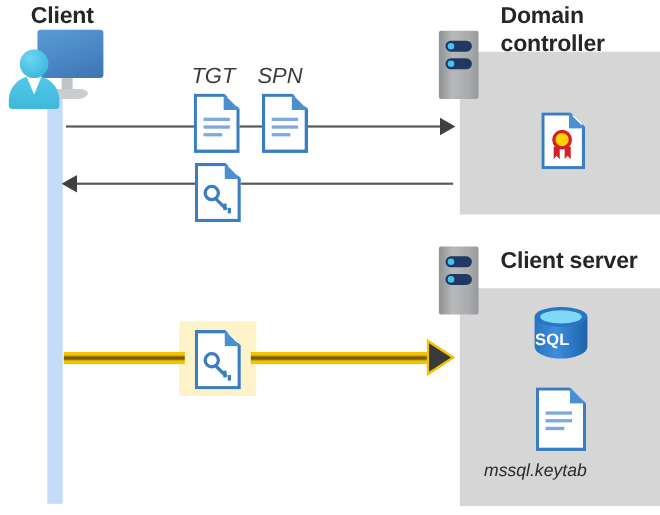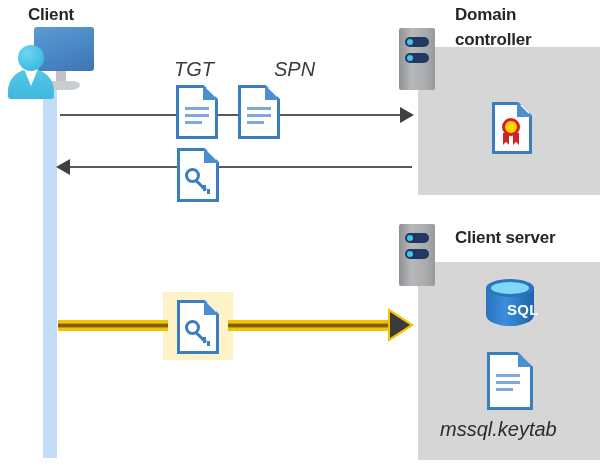--- a/index.html
+++ b/index.html
@@ -16,39 +16,39 @@
     height: 468px;
     background: #ffffff;
     overflow: hidden;
   }
   .abs { position: absolute; }
 
   
   .title-bold {
     font-weight: bold;
     color: #262626;
-    font-size: 17px;
+    font-size: 21px;
     line-height: 25px;
     letter-spacing: -0.2px;
   }
   #client-title { left: 28px; top: 2px; }
   #dc-title { left: 455px; top: 2px; width: 140px; }
   #linux-title { left: 455px; top: 225px; width: 145px; }
 
   .plain-label {
     color: #3b3b3b;
     font-size: 20px;
     line-height: 22px;
     font-style: italic;
   }
   #tgt-label { left: 174px; top: 58px; }
-  #spn-label { left: 234px; top: 58px; margin-left: 40px; }
+  #spn-label { left: 234px; top: 58px; }
   #keytab-label {
     left: 440px; top: 418px;
-    font-size: 20px; color: #2b2b2b;
+    font-size: 16px; color: #2b2b2b;
   }
 
   
   .gray-panel { background: #d6d6d6; }
   #dc-panel { left: 418px; top: 47px; width: 182px; height: 148px; }
   #linux-panel { left: 418px; top: 262px; width: 182px; height: 198px; }
 
   
   .rack {
     width: 36px; height: 62px;
@@ -297,26 +297,25 @@
     position: absolute;
     left: 5px; top: 3px;
     width: 38px; height: 12px;
     border-radius: 50%;
     background: #7fd8f5;
   }
   .db-text {
     position: absolute;
     left: 0; top: 22px;
     width: 32px;
-    text-align: left;
+    text-align: right;
     color: #ffffff;
     font-size: 15px;
     font-weight: bold;
     letter-spacing: 0.3px;
-    padding-left: 21px;
   }
 </style>
 </head>
 <body>
 
 <div id="canvas">
 
   <div class="abs gray-panel" id="dc-panel"></div>
   <div class="abs gray-panel" id="linux-panel"></div>
 

